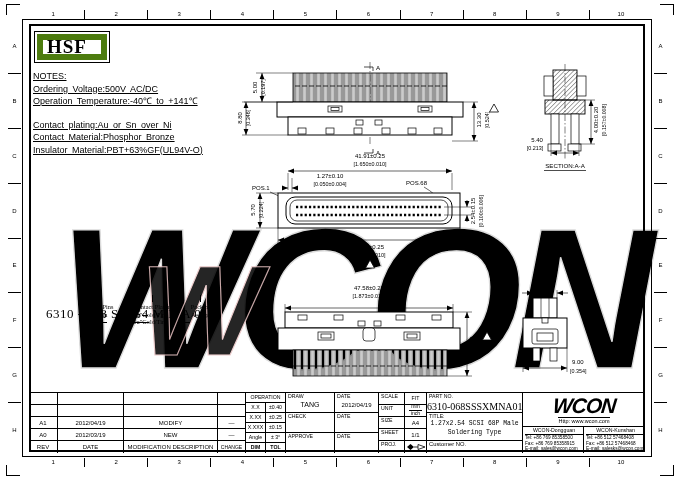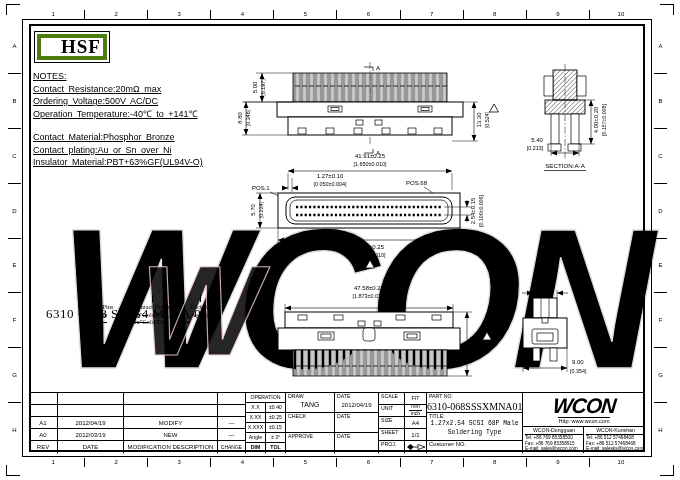--- a/index.html
+++ b/index.html
@@ -11,22 +11,22 @@
   .thick-frame{left:29px;top:24px;width:616px;height:428px;border:2.5px solid #000;box-sizing:border-box;}
   .ruler-h{left:22px;width:630px;height:9px;display:flex;}
   .ruler-h .cell{flex:1;text-align:center;font-size:6px;line-height:9px;border-right:1px solid #000;}
   .ruler-h .cell:last-child{border-right:none;}
   .ruler-v{top:19px;width:13px;height:438px;display:flex;flex-direction:column;}
   .ruler-v .cell{flex:1;text-align:center;font-size:6px;display:flex;align-items:center;justify-content:center;border-bottom:1px solid #000;}
   .ruler-v .cell:last-child{border-bottom:none;}
   .corner{width:14px;height:11px;box-sizing:border-box;}
   
   .hsf-box{left:34px;top:31px;width:76px;height:32px;border:1.6px solid #000;box-sizing:border-box;padding:2px;}
-  .hsf-in{width:100%;height:100%;border:4px solid #4d7c0f;box-sizing:border-box;display:flex;align-items:center;justify-content:flex-start;
-          font-family:"Liberation Serif",serif;font-weight:bold;font-size:19px;padding-left:20px;letter-spacing:1px;text-align:center;}
+  .hsf-in{width:100%;height:100%;border:6px solid #4d7c0f;box-sizing:border-box;display:flex;align-items:center;justify-content:flex-start;
+          font-family:"Liberation Serif",serif;font-weight:bold;font-size:19px;padding-left:4px;letter-spacing:1px;text-align:center;}
   .notes{left:33px;top:70px;width:220px;font-size:9px;line-height:12.5px;word-spacing:2px;white-space:nowrap;text-decoration:underline;}
   .notes .gap{height:11px;}
   
   .ord-head{left:44px;top:252px;font-family:"Liberation Serif",serif;font-style:italic;font-weight:bold;font-size:17px;}
   .ord-pn{left:46px;top:278px;font-family:"Liberation Serif",serif;font-size:13px;letter-spacing:.5px;white-space:nowrap;margin-top:28px;}
   .ord-pn .u{border-bottom:1px solid #000;padding-bottom:1px;}
   .tick{width:0;height:7px;border-left:1px solid #000;}
   .callout{font-family:"Liberation Serif",serif;font-size:6.3px;line-height:7.5px;text-align:center;white-space:nowrap;}
   
   svg text{font-family:"Liberation Sans",sans-serif;font-size:6px;fill:#000;}
@@ -136,26 +136,25 @@
 
   <div class="abs thin-frame"></div>
   <div class="abs thick-frame"></div>
 
   <div class="abs hsf-box">
     <div class="hsf-in">HSF</div>
   </div>
 
   <div class="abs notes">
     <div>NOTES:</div>
-    <div>Contact Resistance:20mΩ max</div>
     <div>Ordering Voltage:500V AC/DC</div>
     <div>Operation Temperature:-40℃ to +141℃</div>
     <div class="gap"></div>
+    <div>Contact plating:Au or Sn over Ni</div>
     <div>Contact Material:Phosphor Bronze</div>
-    <div>Contact plating:Au or Sn over Ni</div>
     <div>Insulator Material:PBT+63%GF(UL94V-O)</div>
   </div>
 
   <div class="abs ord-pn"><span>6310 - </span><span class="u">068</span><span> S S </span><span class="u">S4</span><span> M N </span><span class="u">A</span><span> 01</span></div>
   <div class="abs tick" style="left:100px;top:295px"></div>
   <div class="abs tick" style="left:152px;top:295px"></div>
   <div class="abs tick" style="left:200px;top:295px"></div>
   <div class="abs callout" style="left:70px;top:303px;width:60px">
     <div>No.of Pins</div>
     <div>68Pin</div>

